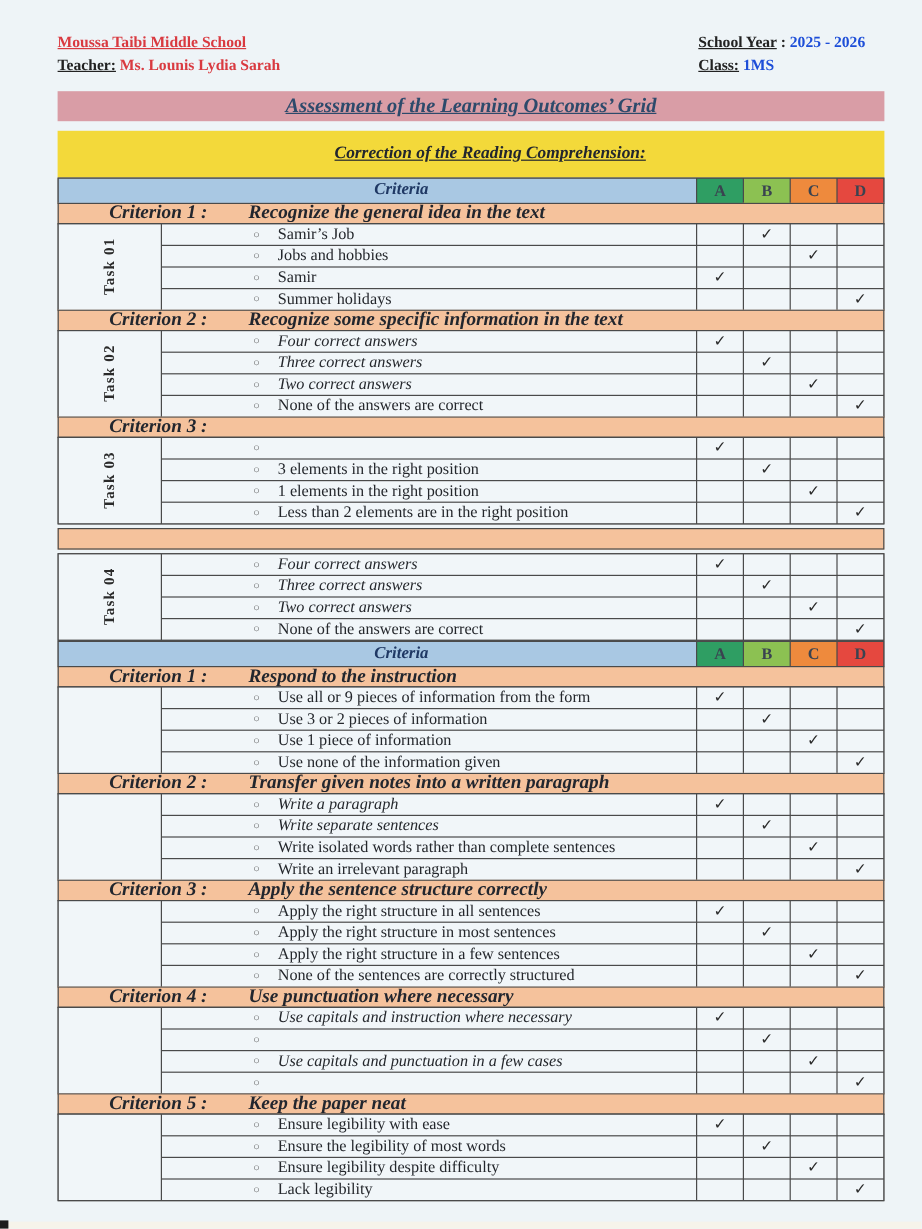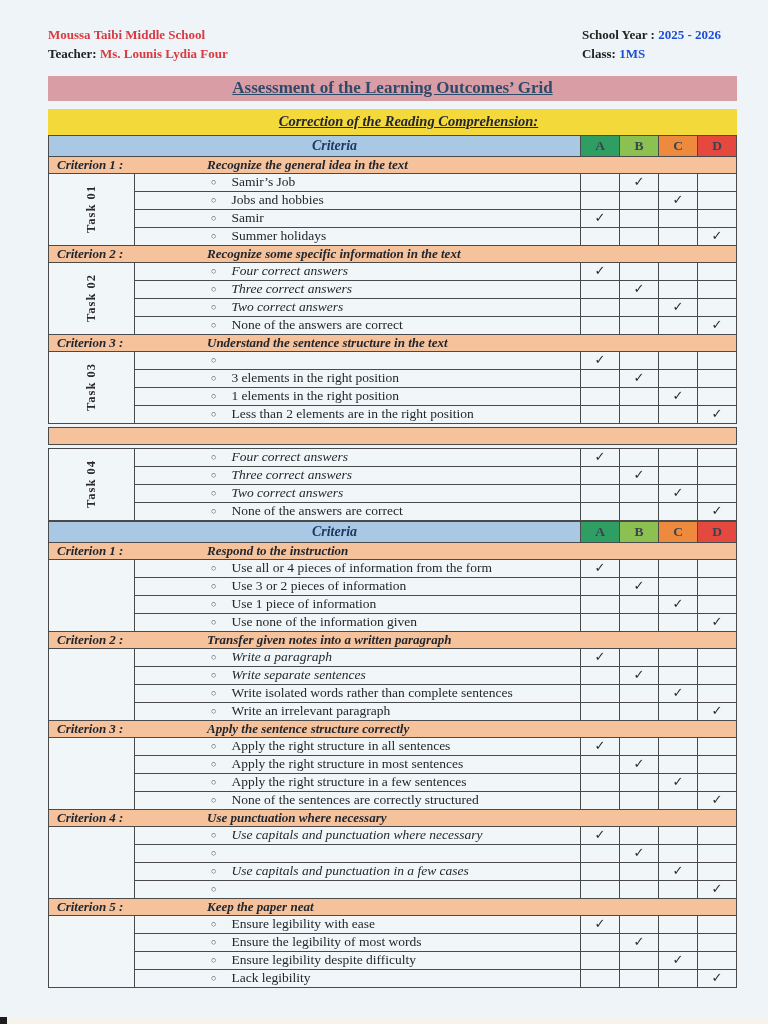--- a/index.html
+++ b/index.html
@@ -13,33 +13,33 @@
     overflow:hidden;
   }
   .page { padding:26px 31px 0 48px; }
 
   
   .top-header { display:flex; justify-content:space-between; align-items:flex-start; }
   .hdr-left, .hdr-right { font-size:13px; font-weight:bold; line-height:1.45; }
   .hdr-right { margin-right:16px; }
   .red-text { color:#d93a40; }
   .green-text { color:#1d4ed8; }
-  .u { }
+  .u { text-decoration:underline; }
 
   
   .title-banner {
     margin-top:12px; height:25px;
     background:#d99da6;
-    display:flex; align-items:center; justify-content:center;
+    display:flex; align-items:center; justify-content:center;font-style:italic;
   }
   .title-banner span {
     font-size:17px; font-weight:bold; color:#2d4a6b; text-decoration:underline;
   }
   .section-banner {
-    height:26px; background:#f3d93a;
+    height:39px; background:#f3d93a;
     display:flex; align-items:center; justify-content:center;padding-left:32px;
   }
   .section-banner span {
     font-size:14.5px; font-weight:bold; font-style:italic;
     color:#22262e; text-decoration:underline;
   }
   .banner-gap { height:8px; }
 
   
   .tbl-wrap { width:689px; }
@@ -55,22 +55,23 @@
     display:flex; align-items:center; justify-content:center;
     font-size:14px; font-weight:bold; font-style:italic; color:#1f3864;padding-left:40px;
   }
   .grade-cell {
     display:flex; align-items:center; justify-content:center;
     font-size:13.5px; font-weight:bold; color:#3a4350;
   }
   .criterion-row {
     background:#f5c29c; border:1px solid #4a4a4a; margin-top:-1px;
     height:18px; display:flex; align-items:center;
-    font-size:13px; font-weight:bold; font-style:italic; color:#22262e;
+    font-size:16px; font-weight:bold; font-style:italic; color:#22262e;
     padding-left:8px;
+    text-align:center;
   }
   .criterion-row .crit-label { width:150px; flex:none; }
   .criterion-row.spaced { margin:3px 0; }
   .group { margin-top:-1px; }
   .group.after-space { margin-top:0; }
   .task-cell {
     grid-row:1 / span 4; background:#f1f6f9;
     display:flex; align-items:center; justify-content:center;
   }
   .task-cell span {
@@ -98,21 +99,21 @@
   }
 </style>
 </head>
 <body>
 
 <div class="page">
 
   <div class="top-header">
     <div class="hdr-left">
       <div class="red-text u">Moussa Taibi Middle School</div>
-      <div><span class="u">Teacher:</span> <span class="red-text">Ms. Lounis Lydia Four</span></div>
+      <div><span class="u">Teacher:</span> <span class="red-text">Ms. Lounis Lydia Sarah</span></div>
     </div>
     <div class="hdr-right">
       <div><span class="u">School Year</span><span> : </span><span class="green-text">2025 - 2026</span></div>
       <div><span class="u">Class:</span> <span class="green-text">1MS</span></div>
     </div>
   </div>
 
   <div class="title-banner">
     <span>Assessment of the Learning Outcomes’ Grid</span>
   </div>
@@ -208,21 +209,20 @@
             <span class="bullet">○</span>
             <span class="item-text">None of the answers are correct</span>
           </div>
           <div class="check-cell"></div>
           <div class="check-cell"></div>
           <div class="check-cell"></div>
           <div class="check-cell">✓</div>
         </div>
         <div class="criterion-row">
           <span class="crit-label">Criterion 3 :</span>
-          <span>Understand the sentence structure in the text</span>
         </div>
         <div class="group">
           <div class="task-cell">
             <span>Task 03</span>
           </div>
           <div class="item-cell">
             <span class="bullet">○</span>
           </div>
           <div class="check-cell">✓</div>
           <div class="check-cell"></div>
@@ -306,21 +306,21 @@
         <div class="criterion-row">
           <span class="crit-label">Criterion 1 :</span>
           <span>Respond to the instruction</span>
         </div>
         <div class="group">
           <div class="task-cell">
             <span></span>
           </div>
           <div class="item-cell">
             <span class="bullet">○</span>
-            <span class="item-text">Use all or 4 pieces of information from the form</span>
+            <span class="item-text">Use all or 9 pieces of information from the form</span>
           </div>
           <div class="check-cell">✓</div>
           <div class="check-cell"></div>
           <div class="check-cell"></div>
           <div class="check-cell"></div>
           <div class="item-cell">
             <span class="bullet">○</span>
             <span class="item-text">Use 3 or 2 pieces of information</span>
           </div>
           <div class="check-cell"></div>
@@ -429,21 +429,21 @@
         <div class="criterion-row">
           <span class="crit-label">Criterion 4 :</span>
           <span>Use punctuation where necessary</span>
         </div>
         <div class="group">
           <div class="task-cell">
             <span></span>
           </div>
           <div class="item-cell it">
             <span class="bullet">○</span>
-            <span class="item-text">Use capitals and punctuation where necessary</span>
+            <span class="item-text">Use capitals and instruction where necessary</span>
           </div>
           <div class="check-cell">✓</div>
           <div class="check-cell"></div>
           <div class="check-cell"></div>
           <div class="check-cell"></div>
           <div class="item-cell it">
             <span class="bullet">○</span>
           </div>
           <div class="check-cell"></div>
           <div class="check-cell">✓</div>

